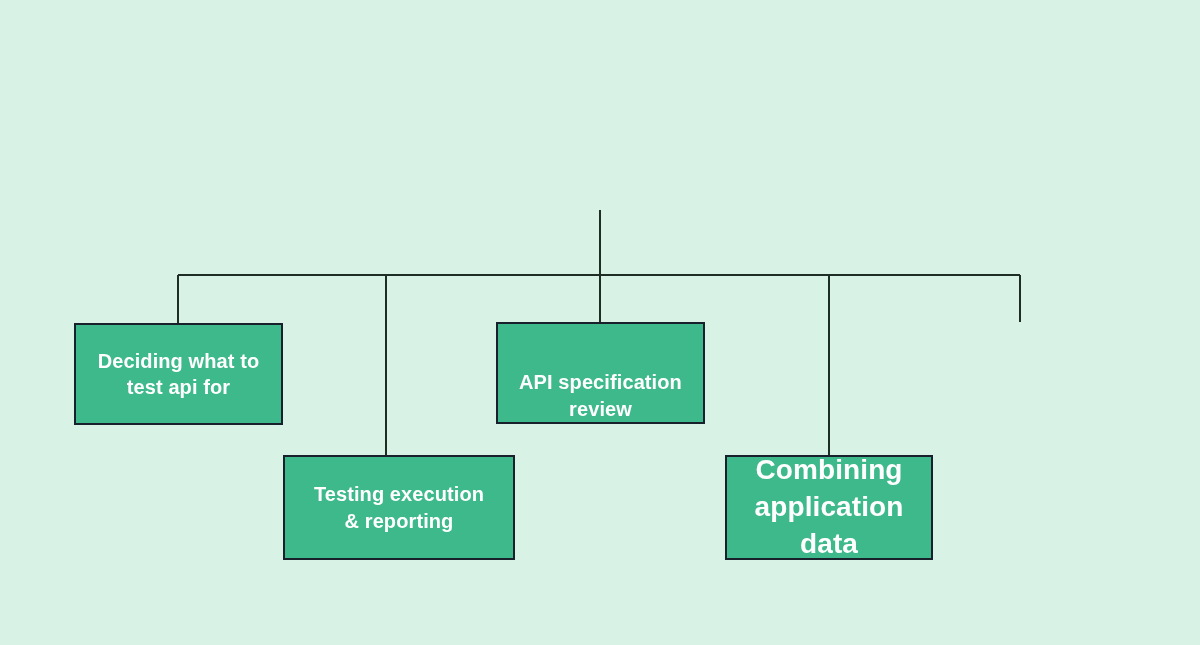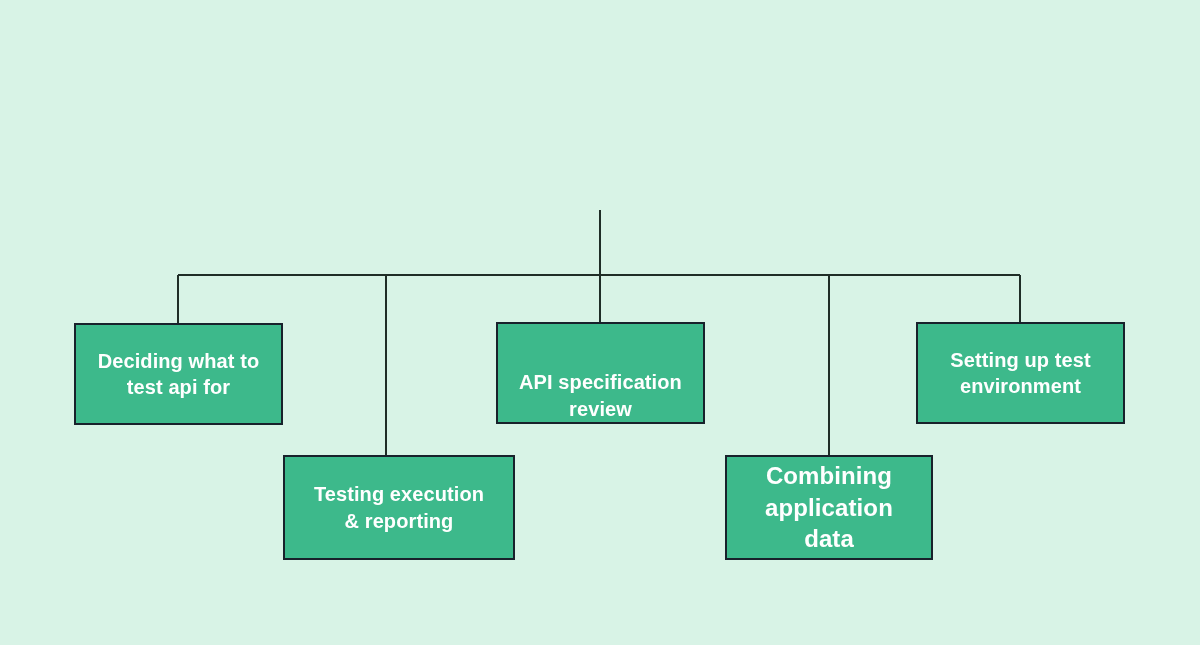--- a/index.html
+++ b/index.html
@@ -93,21 +93,21 @@
     top: 455px;
     width: 232px;
     height: 105px;
     font-size: 20px;
   }
   #node-combining {
     left: 725px;
     top: 455px;
     width: 208px;
     height: 105px;
-    font-size: 24px;
+    font-size: 28px;
   }
 </style>
 </head>
 <body>
 
 <div id="canvas">
 
   <svg id="connectors" viewBox="0 0 1200 645" width="1200" height="645" aria-hidden="true">
     <g stroke="#1f2d27" stroke-width="2.2" fill="none" shape-rendering="crispEdges">
 
@@ -137,18 +137,14 @@
   <div class="node" id="node-spec-review">
     <span class="node-label">API specification
 review</span>
   </div>
 
   <div class="node" id="node-combining">
     <span class="node-label">Combining
 application data</span>
   </div>
 
-  <div class="node" id="node-test-env">
-    <span class="node-label">Setting up test
-environment</span>
-  </div>
 
 </div>
 
 </body></html>

